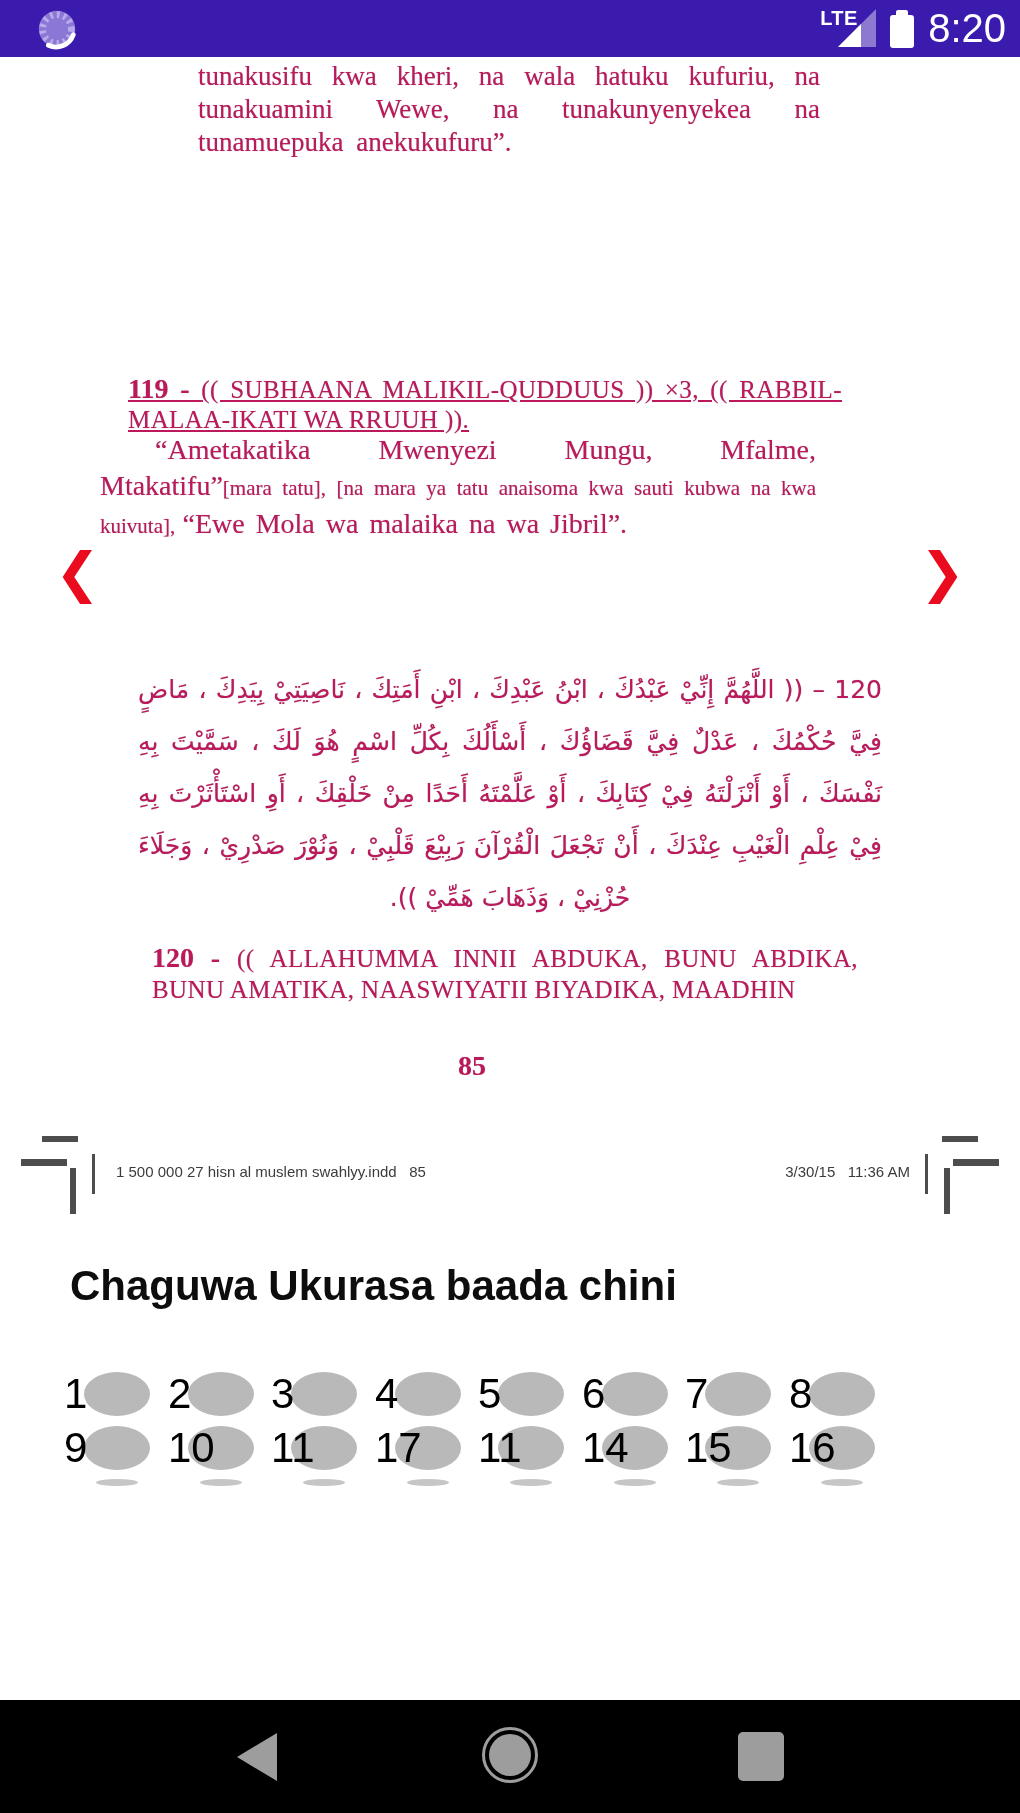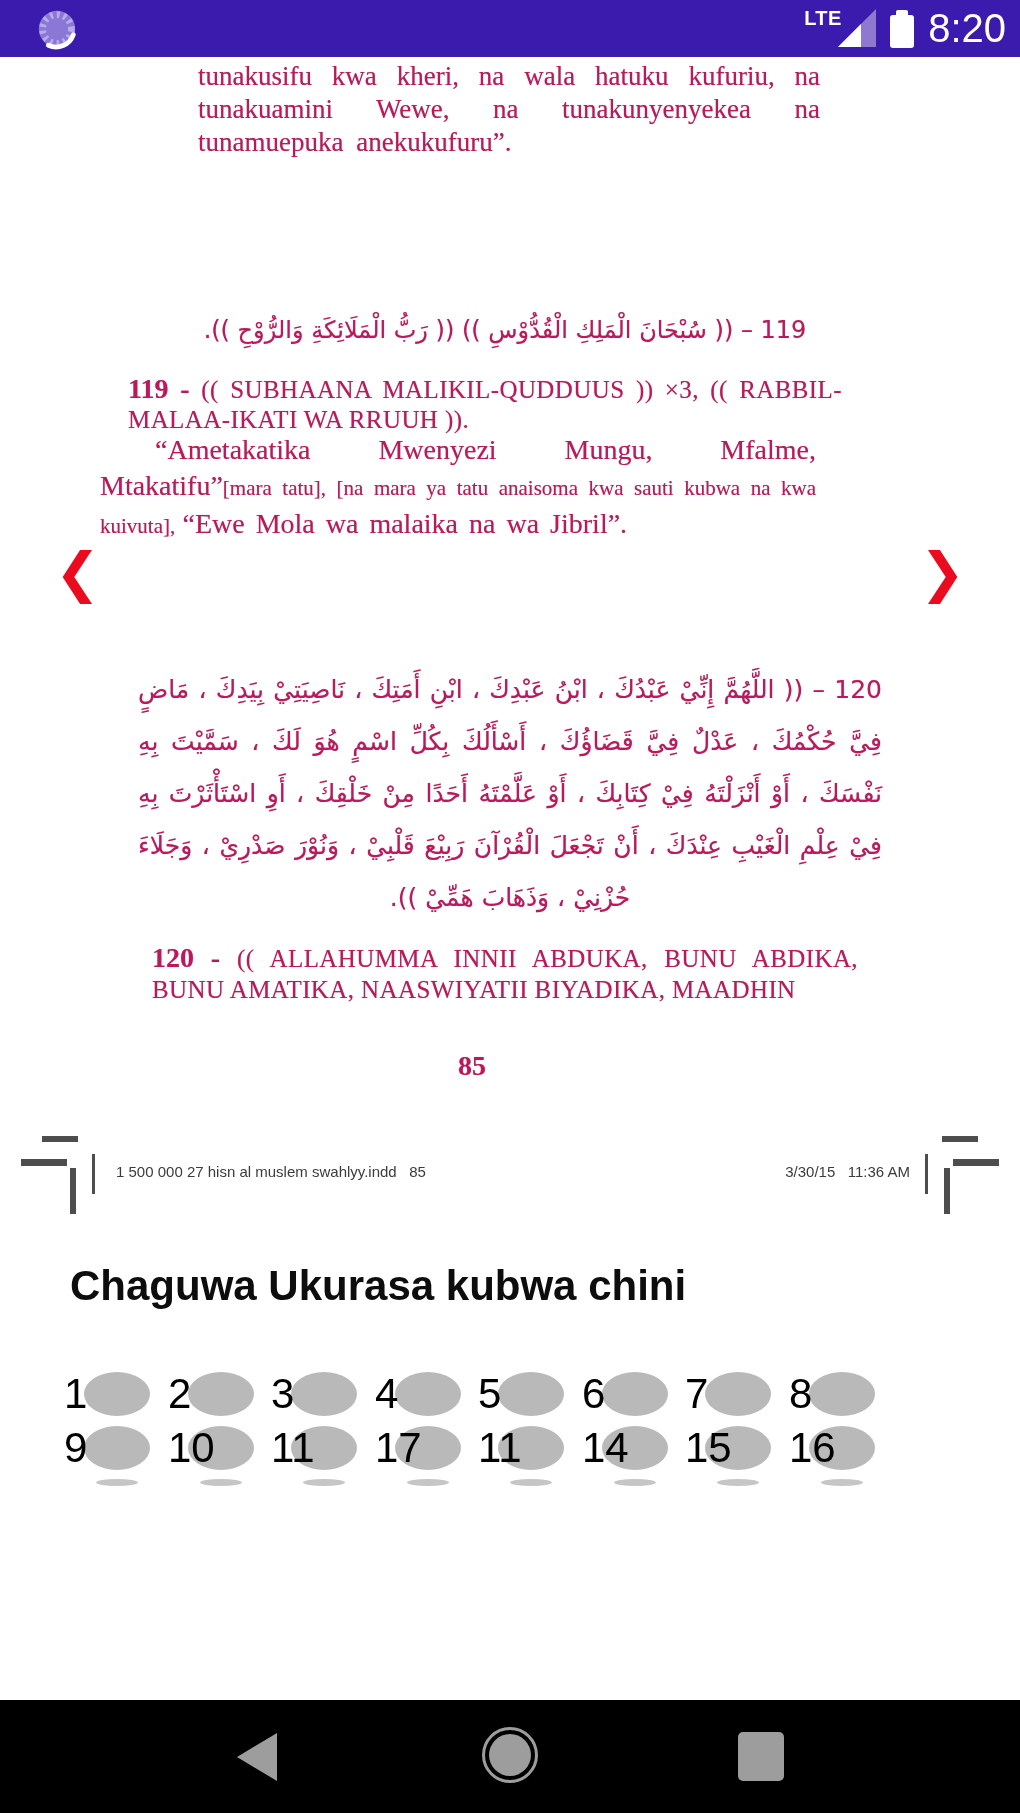--- a/index.html
+++ b/index.html
@@ -4,37 +4,37 @@
 <style>
   html,body{margin:0;padding:0;}
   body{width:1020px;height:1813px;background:#ffffff;font-family:"Liberation Sans",sans-serif;position:relative;overflow:hidden;}
   .screen{position:absolute;inset:0;width:1020px;height:1813px;background:#fff;}
 
   
   .status-bar{position:absolute;top:0;left:0;width:1020px;height:57px;background:#3B1AAE;}
   .spinner-icon{position:absolute;left:34px;top:6px;width:46px;height:46px;}
   .sb-right{position:absolute;right:14px;top:0;height:57px;display:flex;align-items:center;gap:14px;}
   .lte-wrap{position:relative;width:72px;height:48px;}
-  .lte-label{position:absolute;left:0;top:2px;color:#fff;font-size:20px;font-weight:bold;letter-spacing:0.5px;}
+  .lte-label{position:absolute;left:16px;top:2px;color:#fff;font-size:20px;font-weight:bold;letter-spacing:0.5px;}
   .sig-tri-bg{position:absolute;right:0;bottom:6px;width:0;height:0;border-bottom:38px solid rgba(255,255,255,0.42);border-left:38px solid transparent;}
   .sig-tri-fg{position:absolute;right:15px;bottom:6px;width:0;height:0;border-bottom:23px solid #ffffff;border-left:23px solid transparent;}
   .battery-icon{position:relative;width:24px;height:38px;}
   .battery-body{position:absolute;left:0;top:5px;width:24px;height:33px;background:#fff;border-radius:3px;}
   .battery-nub{position:absolute;left:6px;top:0;width:12px;height:6px;background:#fff;border-radius:2px 2px 0 0;}
   .sb-time{color:#fff;font-size:40px;font-weight:500;line-height:57px;}
 
   
   .scan{color:#be185d;font-family:"Liberation Serif",serif;text-shadow:0 0 1px rgba(0,0,0,0.35);}
   .intro-para{position:absolute;top:60px;left:198px;width:622px;font-size:27px;line-height:33px;text-align:justify;word-spacing:6px;}
   .h-scan{position:absolute;left:40px;right:40px;text-align:center;font-weight:bold;}
   .heading-33{top:196px;font-size:31px;line-height:41px;white-space:pre-line;}
   .heading-34{top:600px;font-size:30px;}
   .arabic{font-family:"DejaVu Sans",sans-serif;direction:rtl;}
   .arabic-119{position:absolute;top:316px;left:150px;width:710px;font-size:24px;white-space:nowrap;text-align:center;}
-  .translit-119{position:absolute;top:374px;left:128px;width:714px;font-size:25px;line-height:30px;text-align:justify;letter-spacing:0.4px;}
+  .translit-119{position:absolute;top:374px;left:128px;width:714px;font-size:25px;line-height:30px;text-align:justify;letter-spacing:0.4px;text-decoration:underline;}
   .translit-num{font-weight:bold;font-size:28px;letter-spacing:0;}
   .swahili-119{position:absolute;top:432px;left:100px;width:716px;font-size:28px;line-height:36px;text-align:justify;text-indent:55px;word-spacing:4px;}
   .note-small{font-size:21px;word-spacing:2px;}
   .arabic-120{position:absolute;top:664px;left:138px;width:744px;font-size:25px;line-height:52px;text-align:justify;text-align-last:center;}
   .translit-120{position:absolute;top:942px;left:152px;width:706px;font-size:25px;line-height:31px;text-align:justify;letter-spacing:0.4px;}
   .page-number{position:absolute;top:1050px;left:0;width:944px;text-align:center;font-size:28px;font-weight:bold;}
 
   
   .pager-arrow{position:absolute;top:543px;font-size:54px;font-weight:bold;color:#EA0C1E;background:none;border:0;padding:0;line-height:60px;cursor:pointer;font-family:"DejaVu Sans",sans-serif;}
   .arrow-prev{left:55px;}
@@ -83,21 +83,20 @@
         <span class="battery-nub"></span>
         <span class="battery-body"></span>
       </div>
       <div class="sb-time">8:20</div>
     </div>
   </div>
 
   <div class="intro-para scan">tunakusifu kwa kheri, na wala hatuku kufuriu, na tunakuamini Wewe, na tunakunyenyekea na tunamuepuka anekukufuru”.</div>
 
 
-  <div class="arabic-119 arabic scan" dir="rtl">119 – (( سُبْحَانَ الْمَلِكِ الْقُدُّوْسِ )) (( رَبُّ الْمَلَائِكَةِ وَالرُّوْحِ )).</div>
 
   <div class="translit-119 scan"><span class="translit-num">119 - </span><span>(( SUBHAANA MALIKIL-QUDDUUS )) ×3, (( RABBIL-MALAA-IKATI WA RRUUH )).</span></div>
 
   <div class="swahili-119 scan"><span>“Ametakatika Mwenyezi Mungu, Mfalme, Mtakatifu”</span><span class="note-small">[mara tatu], [na mara ya tatu anaisoma kwa sauti kubwa na kwa kuivuta], </span><span>“Ewe Mola wa malaika na wa Jibril”.</span></div>
 
   <button class="pager-arrow arrow-prev">❮</button>
   <button class="pager-arrow arrow-next">❯</button>
 
 
   <div class="arabic-120 arabic scan" dir="rtl">120 – (( اللَّهُمَّ إِنِّيْ عَبْدُكَ ، ابْنُ عَبْدِكَ ، ابْنِ أَمَتِكَ ، نَاصِيَتِيْ بِيَدِكَ ، مَاضٍ فِيَّ حُكْمُكَ ، عَدْلٌ فِيَّ قَضَاؤُكَ ، أَسْأَلُكَ بِكُلِّ اسْمٍ هُوَ لَكَ ، سَمَّيْتَ بِهِ نَفْسَكَ ، أَوْ أَنْزَلْتَهُ فِيْ كِتَابِكَ ، أَوْ عَلَّمْتَهُ أَحَدًا مِنْ خَلْقِكَ ، أَوِ اسْتَأْثَرْتَ بِهِ فِيْ عِلْمِ الْغَيْبِ عِنْدَكَ ، أَنْ تَجْعَلَ الْقُرْآنَ رَبِيْعَ قَلْبِيْ ، وَنُوْرَ صَدْرِيْ ، وَجَلَاءَ حُزْنِيْ ، وَذَهَابَ هَمِّيْ )).</div>
@@ -114,21 +113,21 @@
   </div>
   <div>
     <div class="cm" style="left:942px;top:1136px;width:36px;height:6px;"></div>
     <div class="cm" style="left:953px;top:1159px;width:46px;height:7px;"></div>
     <div class="cm" style="left:944px;top:1168px;width:6px;height:46px;"></div>
     <div class="cm" style="left:925px;top:1154px;width:3px;height:40px;"></div>
   </div>
   <div class="print-text print-left">1 500 000 27 hisn al muslem swahlyy.indd   85</div>
   <div class="print-text print-right">3/30/15   11:36 AM</div>
 
-  <div class="chooser-title">Chaguwa Ukurasa kubwa chini</div>
+  <div class="chooser-title">Chaguwa Ukurasa baada chini</div>
 
   <button class="chip" style="left:62px;top:1370px">
       <span class="chip-oval"></span>
       <span class="chip-num">1</span>
     </button>
   <button class="chip" style="left:166px;top:1370px">
       <span class="chip-oval"></span>
       <span class="chip-num">2</span>
     </button>
   <button class="chip" style="left:269px;top:1370px">

